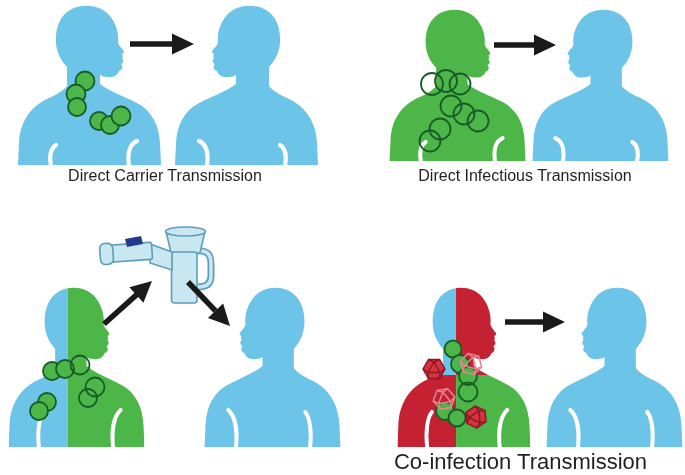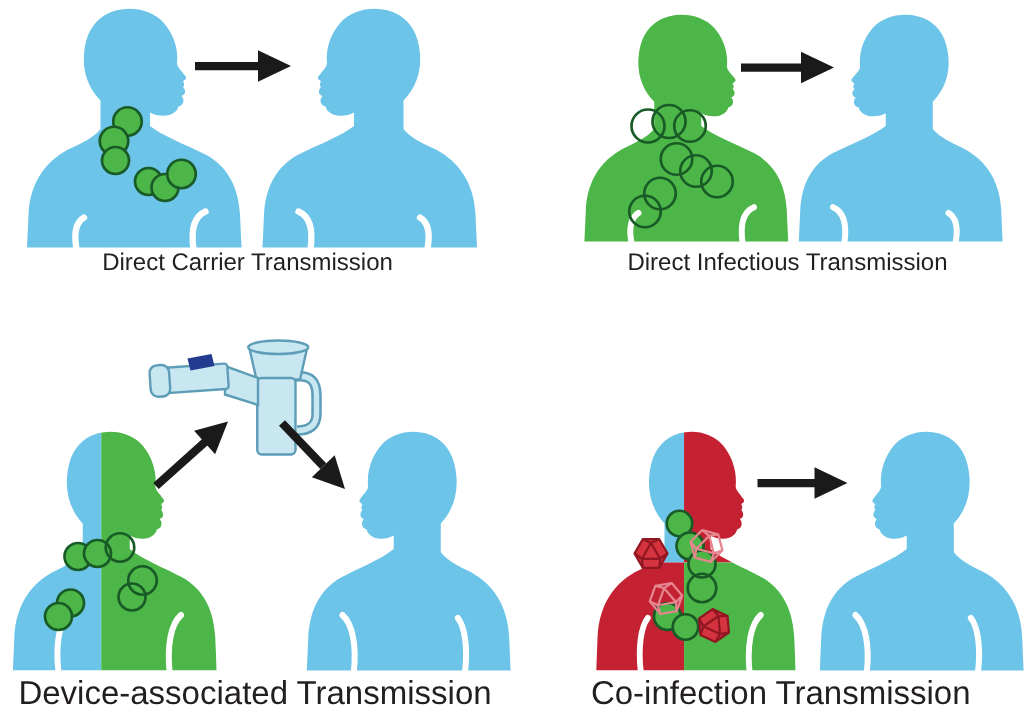--- a/index.html
+++ b/index.html
@@ -166,15 +166,14 @@
       <g>
         <line class="arrow-line" x1="505" y1="322" x2="545" y2="322"></line>
         <polygon class="arrow-head" points="543,311.5 565,322 543,332.5"></polygon>
       </g>
       <use href="#person-bottom" transform="translate(690,286) scale(-0.95,1)" class="fill-blue"></use>
     </g>
   </svg>
 
   <div class="label top" style="left:0px;top:167px;width:330px;">Direct Carrier Transmission</div>
   <div class="label top" style="left:360px;top:167px;width:330px;">Direct Infectious Transmission</div>
-  <div class="label bottom" style="left:0px;top:449px;width:340px;">Device-associated Transmission</div>
   <div class="label bottom" style="left:348px;top:449px;width:345px;">Co-infection Transmission</div>
 </div>
 
 </body></html>

